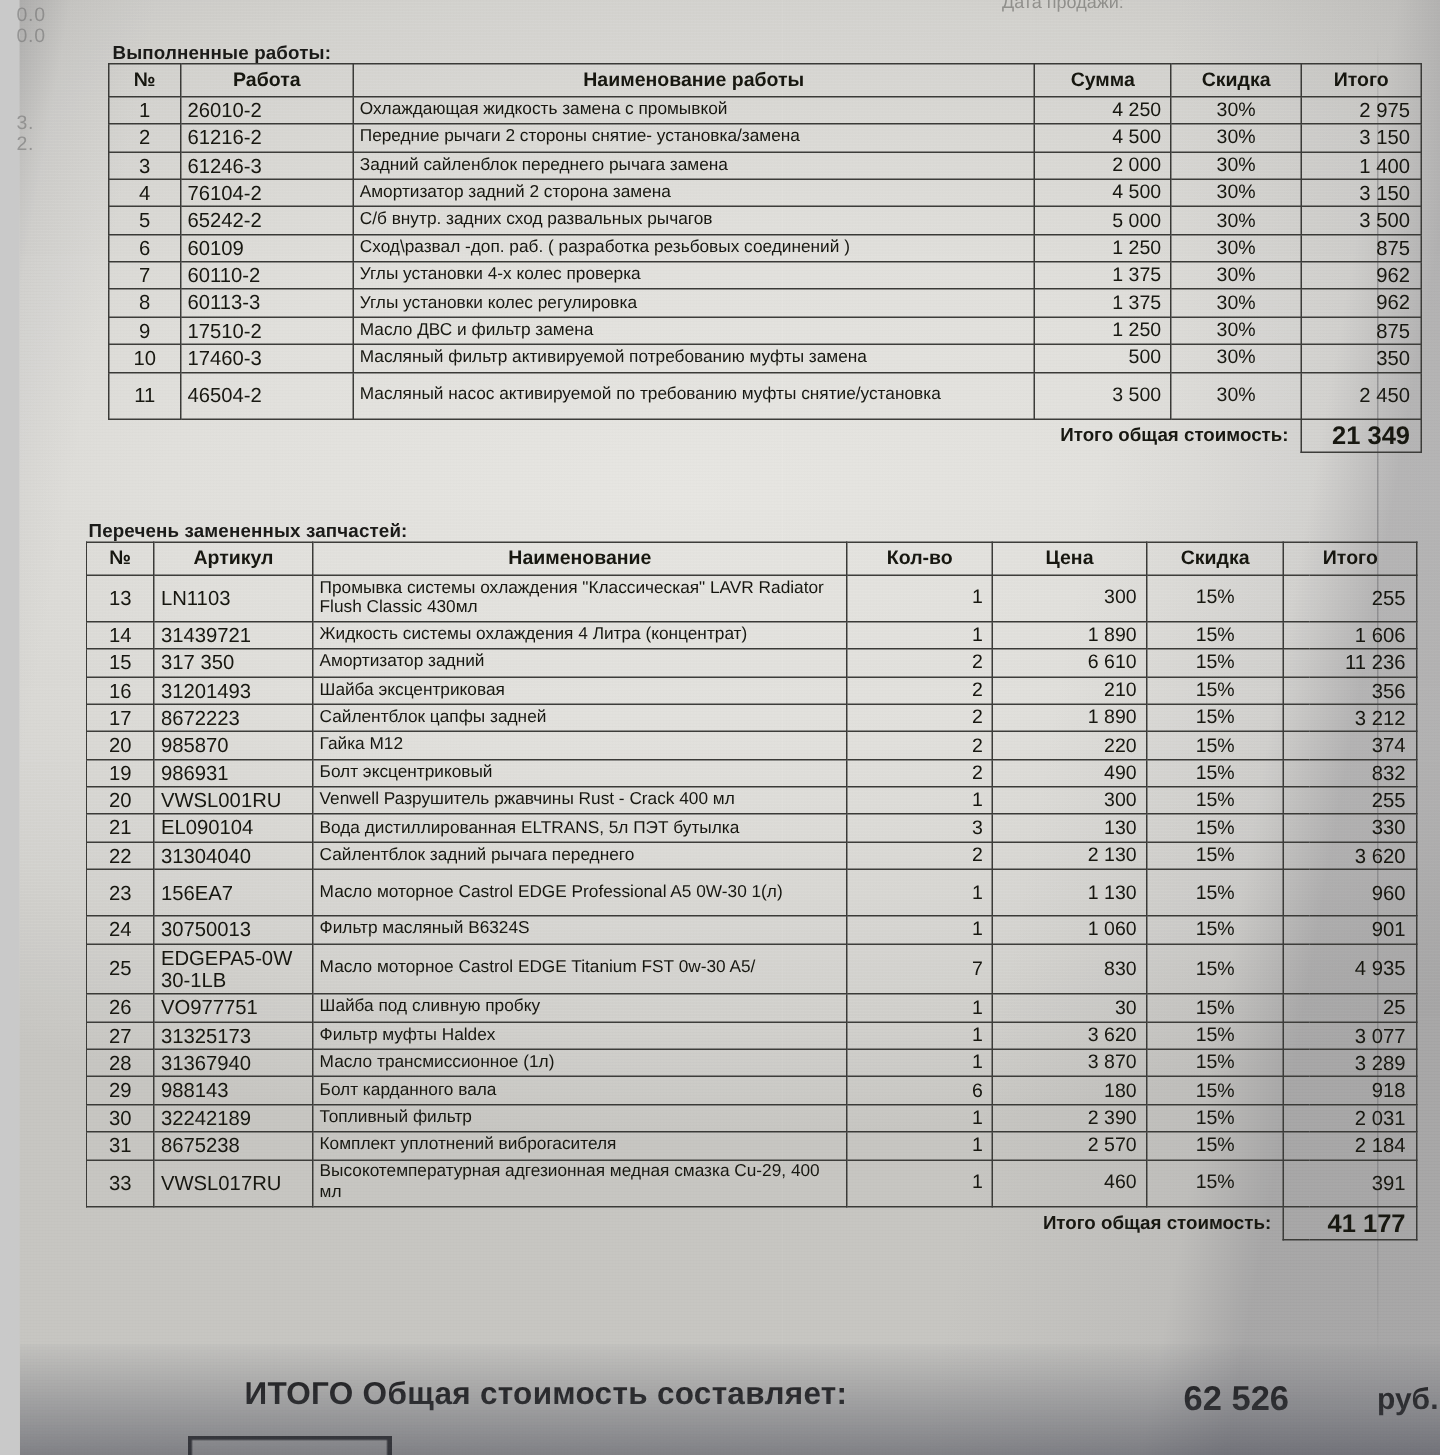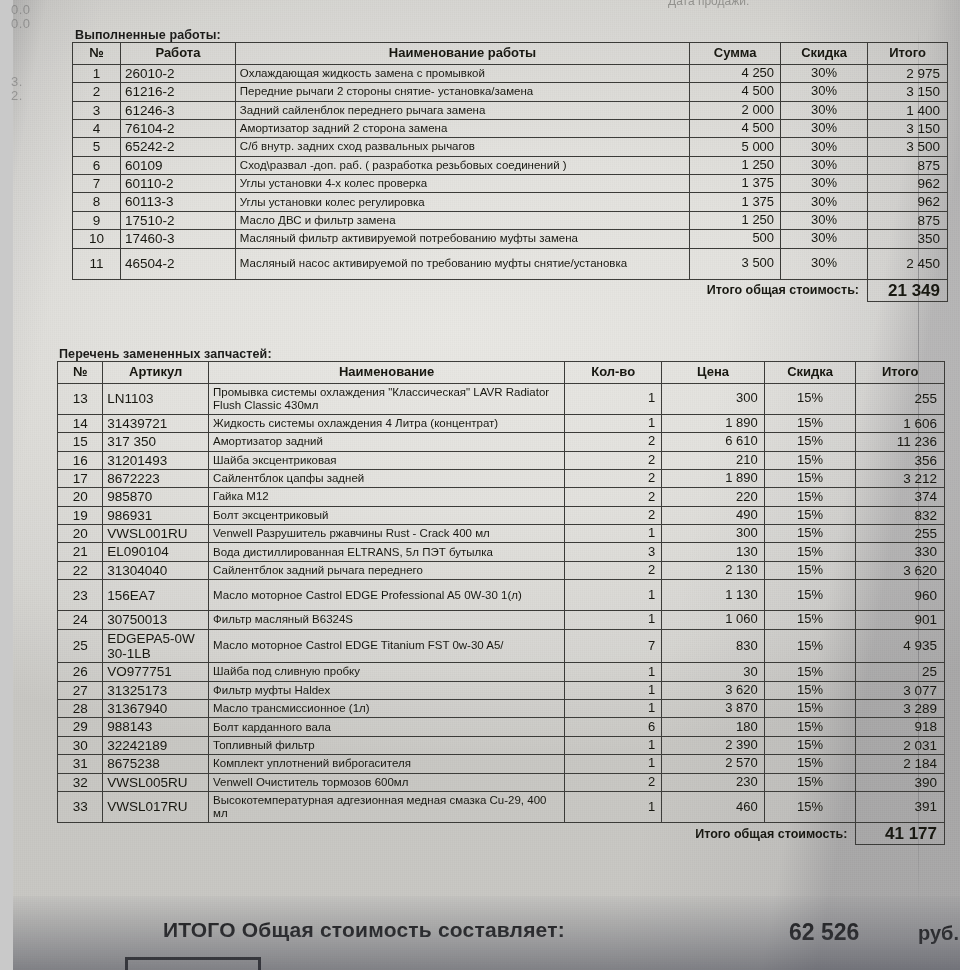--- a/index.html
+++ b/index.html
@@ -481,30 +481,20 @@
             <td class="num">31</td>
             <td class="code-l">8675238</td>
             <td class="name">Комплект уплотнений виброгасителя</td>
             <td class="money">1</td>
             <td class="money">2 570</td>
             <td class="disc">15%</td>
             <td class="gap"></td>
             <td class="tot totcell">2 184</td>
           </tr>
           <tr>
-            <td class="num">32</td>
-            <td class="code-l">VWSL005RU</td>
-            <td class="name">Venwell Очиститель тормозов 600мл</td>
-            <td class="money">2</td>
-            <td class="money">230</td>
-            <td class="disc">15%</td>
-            <td class="gap"></td>
-            <td class="tot totcell">390</td>
-          </tr>
-          <tr>
             <td class="num">33</td>
             <td class="code-l">VWSL017RU</td>
             <td class="name" style="height:28px">Высокотемпературная адгезионная медная смазка Cu-29, 400 мл</td>
             <td class="money">1</td>
             <td class="money">460</td>
             <td class="disc">15%</td>
             <td class="gap"></td>
             <td class="tot totcell">391</td>
           </tr>
         </tbody>

